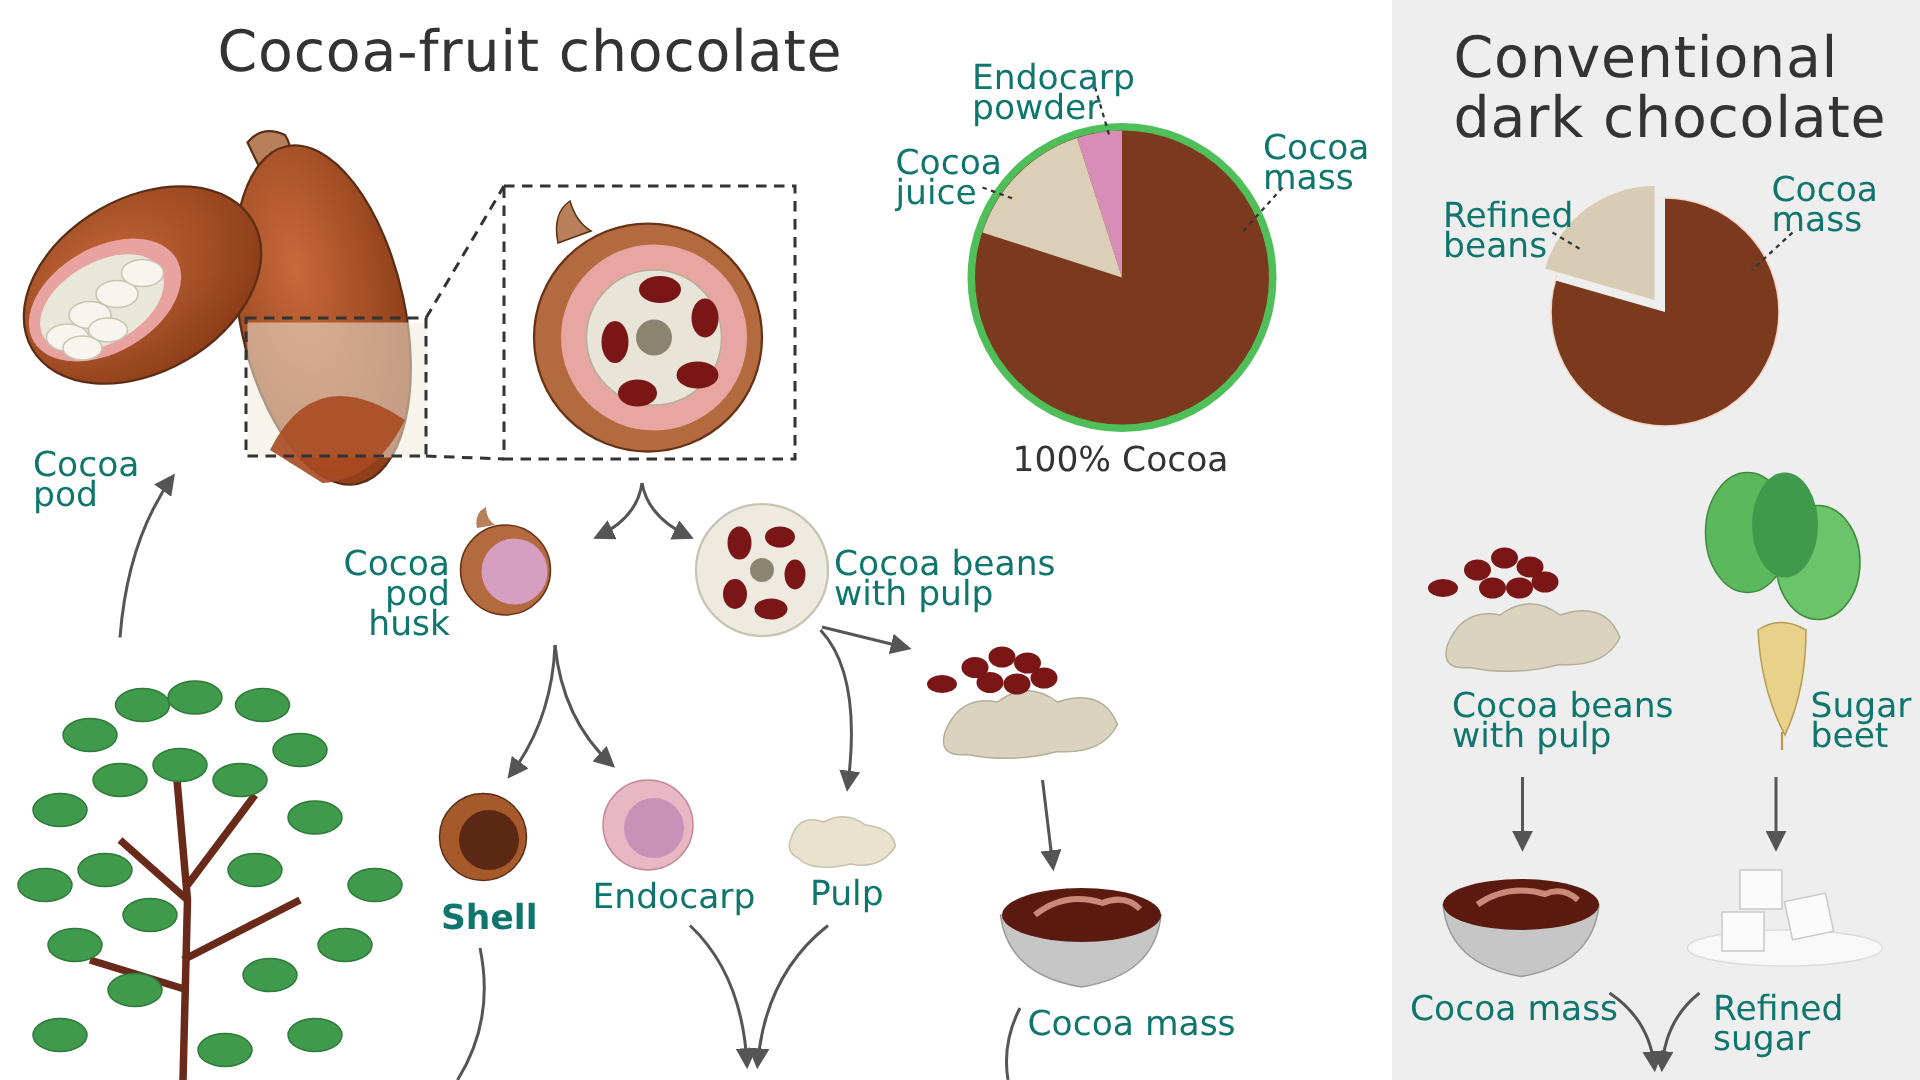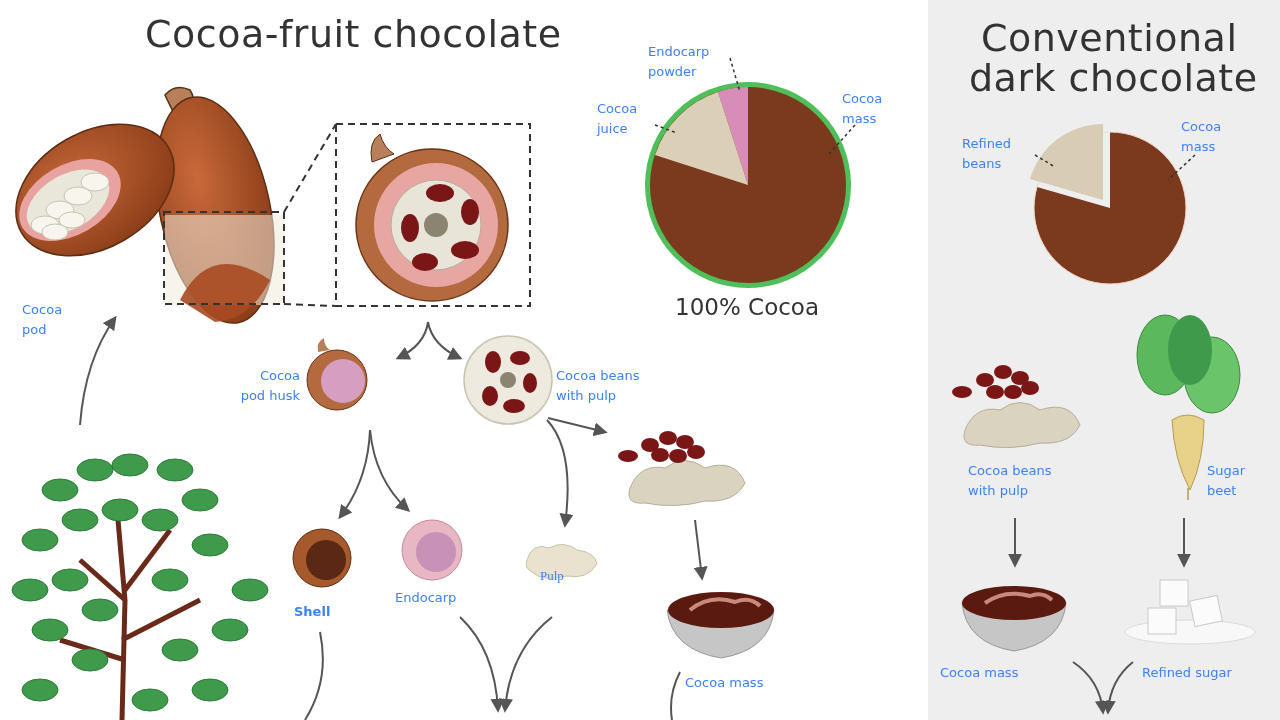--- a/index.html
+++ b/index.html
@@ -1,19 +1,19 @@
 <!DOCTYPE html>
 <html><head>
 <meta charset="utf-8">
 <style>
   html,body{margin:0;padding:0;}
   body{width:1280px;height:720px;overflow:hidden;background:#ffffff;position:relative;font-family:"DejaVu Sans","Liberation Sans",sans-serif;color:#3a3a3a;}
   .abs{position:absolute;}
   .title{font-size:38px;color:#333;letter-spacing:0.5px;white-space:nowrap;}
-  .lbl{font-size:13px;line-height:20px;color:#3b82f6;white-space:pre-line;}
+  .lbl{font-size:23px;line-height:20px;color:#0f766e;white-space:pre-line;}
   .right-panel{position:absolute;left:928px;top:0;width:352px;height:720px;background:#eeeeee;}
   svg{position:absolute;left:0;top:0;}
 </style>
 </head>
 <body>
 
 <div class="right-panel"></div>
 
 <svg width="1280" height="720" viewBox="0 0 1280 720">
   <defs>
@@ -207,32 +207,32 @@
   </g>
   <g stroke="#555" stroke-width="2" fill="none">
     <path d="M1015,518 L1015,565" marker-end="url(#ah)"></path>
     <path d="M1184,518 L1184,565" marker-end="url(#ah)"></path>
     <path d="M1073,662 Q1100,680 1103,712" marker-end="url(#ah)"></path>
     <path d="M1133,662 Q1110,680 1108,712" marker-end="url(#ah)"></path>
   </g>
 </svg>
 
 <div class="abs title" style="left:145px;top:12px;">Cocoa-fruit chocolate</div>
-<div class="abs title" style="left:969px;top:16px;margin-left:12px;">Conventional</div>
+<div class="abs title" style="left:969px;top:16px;">Conventional</div>
 <div class="abs title" style="left:969px;top:56px;">dark chocolate</div>
 
 <div class="abs lbl" style="left:22px;top:300px;">Cocoa
 pod</div>
 <div class="abs lbl" style="left:218px;top:366px;text-align:right;width:82px;">Cocoa
 pod husk</div>
 <div class="abs lbl" style="left:556px;top:366px;">Cocoa beans
 with pulp</div>
 <div class="abs lbl" style="left:294px;top:602px;font-weight:bold;">Shell</div>
 <div class="abs lbl" style="left:395px;top:588px;">Endocarp</div>
-<div class="abs lbl" style="left:540px;top:566px;font-family:Liberation Serif, serif;">Pulp</div>
+<div class="abs lbl" style="left:540px;top:586px;">Pulp</div>
 <div class="abs lbl" style="left:685px;top:673px;">Cocoa mass</div>
 
 <div class="abs lbl" style="left:648px;top:42px;">Endocarp
 powder</div>
 <div class="abs lbl" style="left:597px;top:99px;">Cocoa
 juice</div>
 <div class="abs lbl" style="left:842px;top:89px;">Cocoa
 mass</div>
 <div class="abs" style="left:675px;top:294px;font-size:23px;color:#333;">100% Cocoa</div>
 

